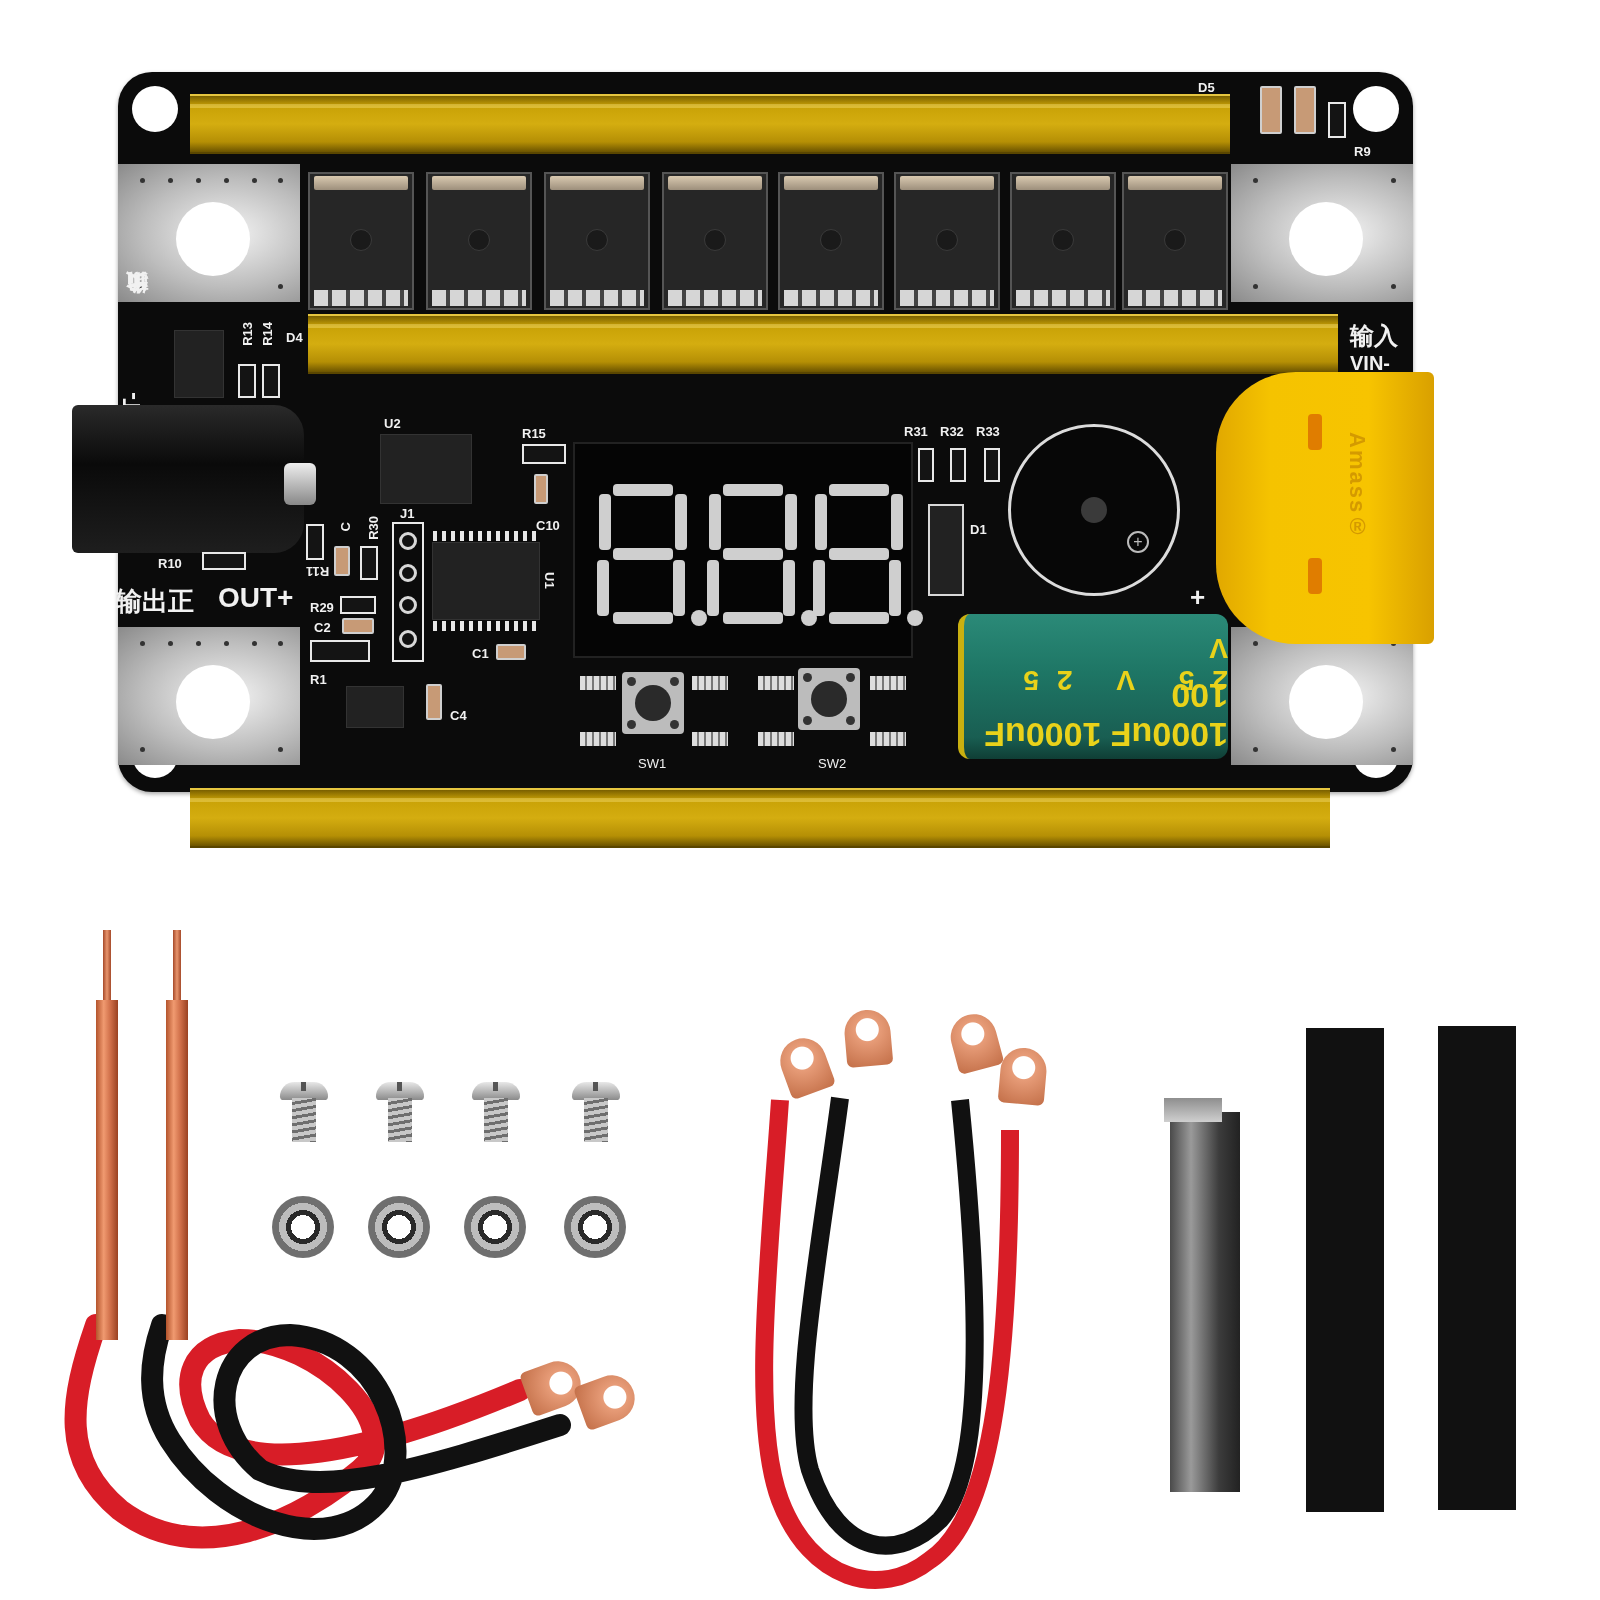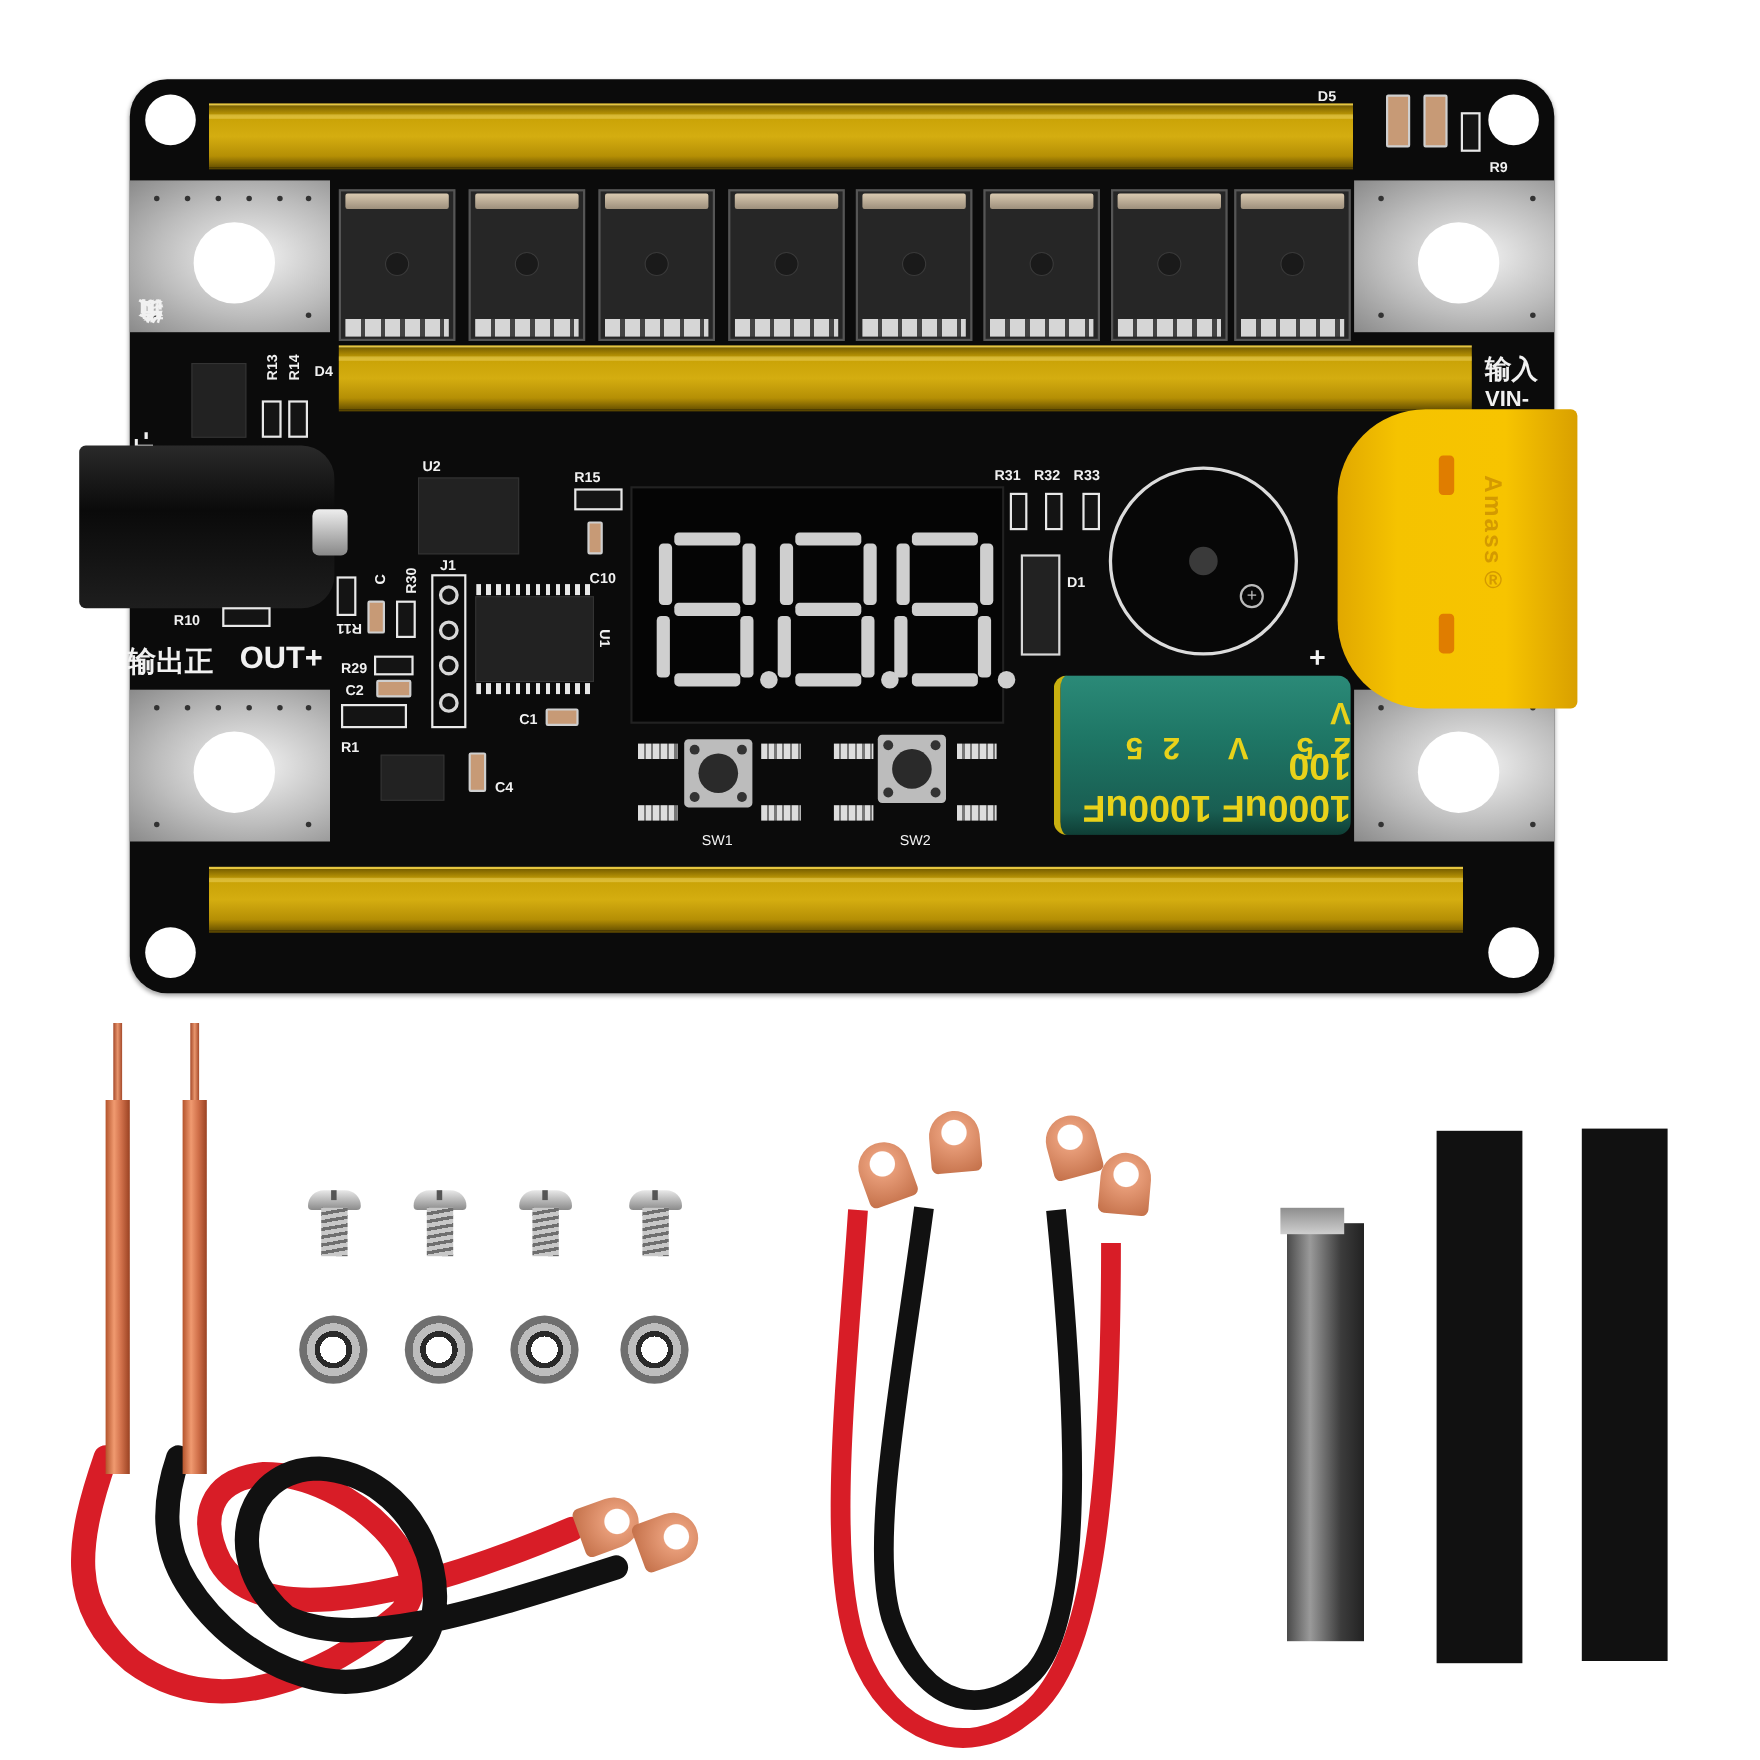--- a/index.html
+++ b/index.html
@@ -1,21 +1,21 @@
 <!DOCTYPE html>
 <html><head>
 <meta charset="utf-8">
 <style>
   * { box-sizing: border-box; margin: 0; padding: 0; }
   html, body { width: 1600px; height: 1600px; background: #ffffff; overflow: hidden; }
   body { position: relative; font-family: "Liberation Sans", sans-serif; }
 
   
   .pcb {
-    position: absolute; left: 118px; top: 72px; width: 1295px; height: 831px;
+    position: absolute; left: 118px; top: 72px; width: 1295px; height: 720px;
     background: #0b0b0b; border-radius: 34px;
     box-shadow: 0 2px 4px rgba(0,0,0,0.35);
   }
   .mount-hole {
     position: absolute; width: 46px; height: 46px; border-radius: 50%;
     background: #ffffff;
   }
   .bus-bar {
     position: absolute; height: 60px;
     background: linear-gradient(180deg, #7a6000 0%, #c9a206 18%, #d4ad10 50%, #b58f05 82%, #6c5400 100%);

